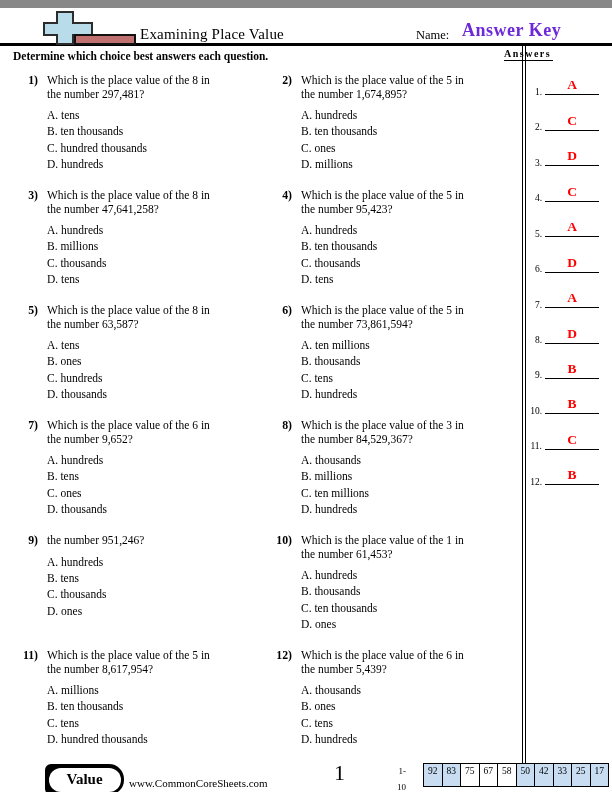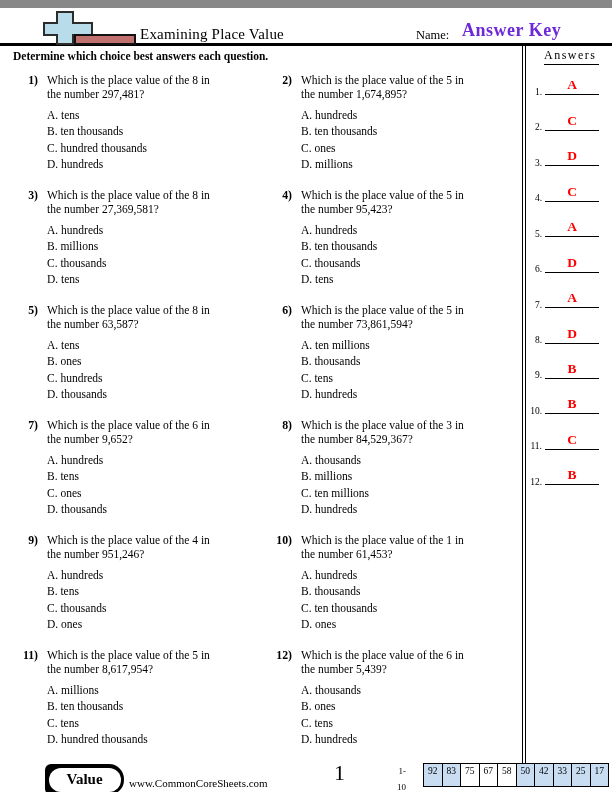--- a/index.html
+++ b/index.html
@@ -25,21 +25,21 @@
   .qhead { display:flex; }
   .qnum { width:20px; flex:0 0 20px; text-align:right; font-weight:bold; font-size:11.8px;
           margin-right:9px; line-height:13.5px; }
   .qtext { font-size:11.5px; }
   .l { display:block; line-height:13.5px; white-space:nowrap; }
   .qchoices { margin-left:29px; margin-top:6px; }
   .choice { font-size:11.5px; line-height:16.4px; white-space:nowrap; }
   
   .divider { position:absolute; left:522px; top:37px; height:719px; width:2px;
              border-left:1.4px solid #000; border-right:1.4px solid #000; }
-  .ans-title { position:absolute; left:544px; top:40px; font-size:12px; font-weight:normal;
+  .ans-title { position:absolute; left:504px; top:40px; font-size:10px; font-weight:bold;
                letter-spacing:1.5px; border-bottom:1.6px solid #000; padding:0 2px 1px 0; }
   .ans-list { position:absolute; left:528px; top:58px; width:80px; }
   .arow { position:relative; height:35.45px; }
   .anum { position:absolute; left:0; bottom:4.5px; width:14px; text-align:right; font-size:9.5px; }
   .aline { position:absolute; left:17px; bottom:6px; width:54px; border-bottom:1.3px solid #000; }
   .aletter { position:absolute; left:17px; bottom:8px; width:54px; text-align:center;
              color:#ff0000; font-weight:bold; font-size:13.5px; }
   
   .foot-rule { position:absolute; left:0; top:783.5px; width:612px; height:3px; background:#000; }
   .badge { position:absolute; left:45px; top:756px; width:79px; height:31px; background:#000;
@@ -88,21 +88,21 @@
         <div class="choice">B. ten thousands</div>
         <div class="choice">C. hundred thousands</div>
         <div class="choice">D. hundreds</div>
       </div>
     </div>
     <div class="q">
       <div class="qhead">
           <span class="qnum">3)</span>
         <span class="qtext">
             <span class="l">Which is the place value of the 8 in</span>
-            <span class="l">the number 27,369,581?</span>
+            <span class="l">the number 47,641,258?</span>
           </span>
         </div>
       <div class="qchoices">
         <div class="choice">A. hundreds</div>
         <div class="choice">B. millions</div>
         <div class="choice">C. thousands</div>
         <div class="choice">D. tens</div>
       </div>
     </div>
     <div class="q">
@@ -132,21 +132,20 @@
         <div class="choice">A. hundreds</div>
         <div class="choice">B. tens</div>
         <div class="choice">C. ones</div>
         <div class="choice">D. thousands</div>
       </div>
     </div>
     <div class="q">
       <div class="qhead">
           <span class="qnum">9)</span>
         <span class="qtext">
-            <span class="l">Which is the place value of the 4 in</span>
             <span class="l">the number 951,246?</span>
           </span>
         </div>
       <div class="qchoices">
         <div class="choice">A. hundreds</div>
         <div class="choice">B. tens</div>
         <div class="choice">C. thousands</div>
         <div class="choice">D. ones</div>
       </div>
     </div>

